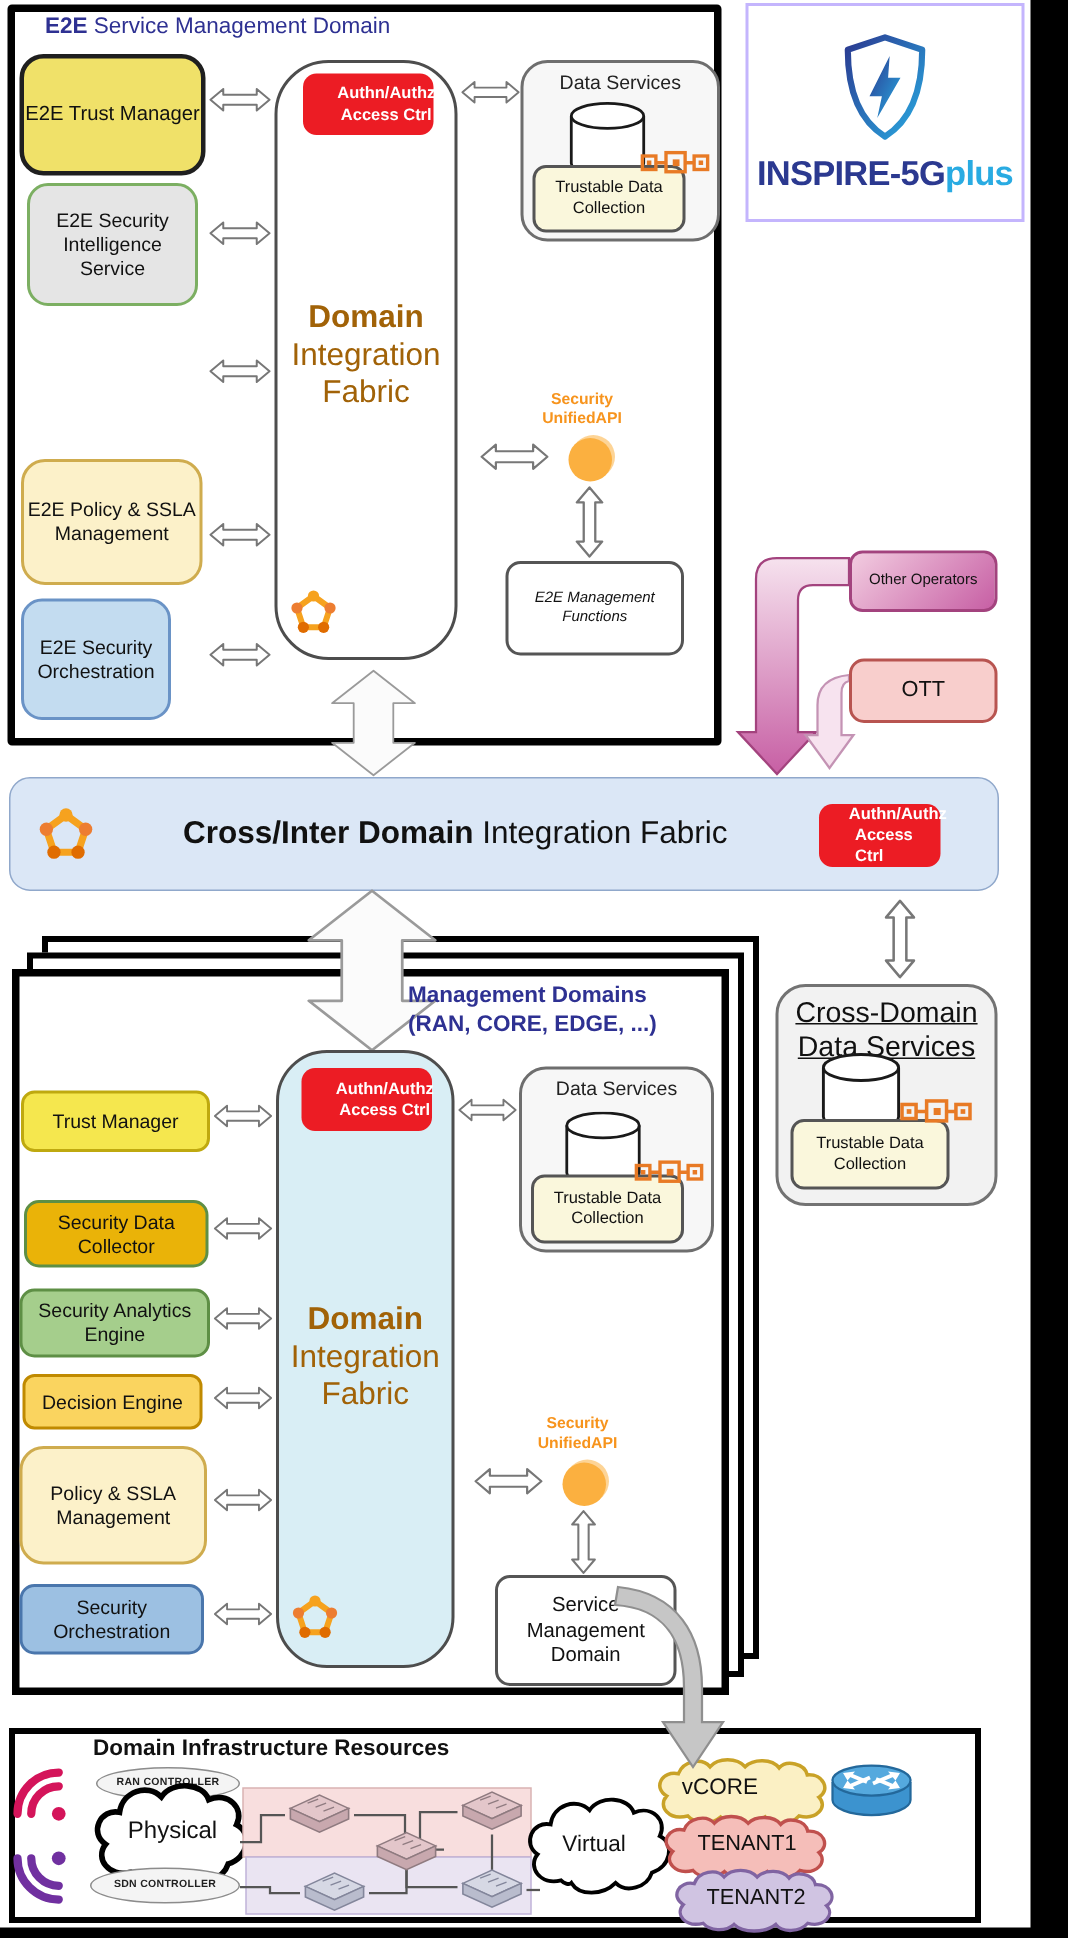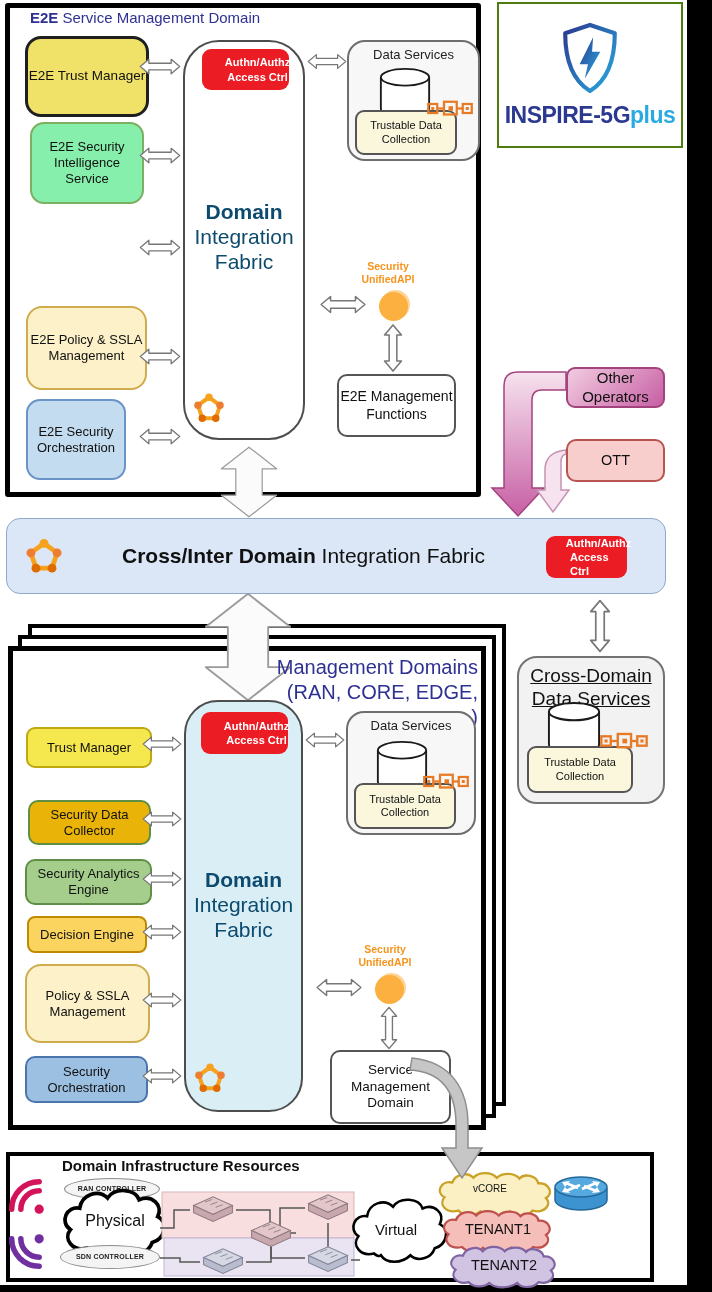--- a/index.html
+++ b/index.html
@@ -1,25 +1,25 @@
 <!DOCTYPE html>
 <html><head>
 <meta charset="utf-8">
 <style>
   html,body{margin:0;padding:0;background:#000;}
   #canvas{position:relative;width:712px;height:1292px;background:#000;overflow:hidden;
           font-family:"Liberation Sans",sans-serif;color:#111;}
   #page{position:absolute;left:0;top:0;width:687px;height:1285px;background:#fff;}
   .abs{position:absolute;box-sizing:border-box;}
   .flexc{display:flex;align-items:center;justify-content:center;text-align:center;line-height:1.22;}
-  .comp{border-style:solid;font-size:13px;margin-left:12px;}
+  .comp{border-style:solid;font-size:13px;}
   .badge{background:#EC1C24;color:#fff;font-weight:bold;font-size:11px;border-radius:9px;
          display:flex;flex-direction:column;align-items:center;justify-content:center;line-height:1.3;}
   .badge span{display:block;margin-left:24px;}
-  .fabtxt{width:100%;text-align:center;font-size:21px;line-height:1.18;color:#0c4a6e;}
+  .fabtxt{width:100%;text-align:center;font-size:21px;line-height:1.18;color:#a16207;}
   .fabtxt .b{font-weight:bold;}
   .navy{color:#2E3192;}
   .dstitle{width:100%;text-align:center;font-size:13px;color:#222;}
   .trust{background:#FAF7DC;border:2px solid #555;border-radius:9px;font-size:11px;}
   .apilbl{font-size:10.5px;font-weight:bold;color:#F7941D;text-align:center;line-height:1.25;}
   .apidot{width:29px;height:29px;border-radius:50%;background:#FBB040;box-shadow:2px -2px 0 0 rgba(251,176,64,.55);}
   .ellip{background:#F4F4F4;border:1.5px solid #8C8C8C;border-radius:50%;
          font-size:7px;font-weight:bold;letter-spacing:.2px;color:#222;}
   .cloudlbl{text-align:center;color:#111;}
 </style>
@@ -103,21 +103,21 @@
   </defs>
 </svg>
 
 <div class="abs" style="left:5px;top:3px;width:476px;height:494px;border:5px solid #000;border-radius:3px;background:#fff;"></div>
 
 <div class="abs" style="left:30px;top:9px;font-size:15px;">
   <span class="navy" style="font-weight:800;">E2E</span><span class="navy" style="font-weight:500;"> Service Management Domain</span>
 </div>
 
 <div class="abs flexc comp" style="left:13px;top:36px;width:124px;height:81px;background:#F0E169;border-width:3px;border-color:#1f1f1f;border-radius:16px;font-size:13.5px;">E2E Trust Manager</div>
-<div class="abs flexc comp" style="left:18px;top:122px;width:114px;height:82px;background:#86efac;border-width:2px;border-color:#7CAF62;border-radius:14px;">E2E Security Intelligence Service</div>
+<div class="abs flexc comp" style="left:18px;top:122px;width:114px;height:82px;background:#e5e5e5;border-width:2px;border-color:#7CAF62;border-radius:14px;">E2E Security Intelligence Service</div>
 <div class="abs flexc comp" style="left:14px;top:306px;width:121px;height:84px;background:#FCF1C9;border-width:2px;border-color:#CFAC4E;border-radius:16px;">E2E Policy &amp; SSLA Management</div>
 <div class="abs flexc comp" style="left:14px;top:399px;width:100px;height:81px;background:#C3DCF0;border-width:2px;border-color:#6A93C6;border-radius:14px;">E2E Security Orchestration</div>
 
 <svg class="abs" style="left:139px;top:57px;width:42px;height:19px;">
         <use href="#dah"></use>
       </svg>
 <svg class="abs" style="left:139px;top:146px;width:42px;height:19px;">
         <use href="#dah"></use>
       </svg>
 <svg class="abs" style="left:139px;top:238px;width:42px;height:19px;">
@@ -165,42 +165,42 @@
   <div>UnifiedAPI</div>
 </div>
 <svg class="abs" style="left:306px;top:295px;width:74px;height:19px;">
         <use href="#dah"></use>
       </svg>
 <div class="abs apidot" style="left:379px;top:292px;"></div>
 <svg class="abs" style="left:383px;top:323px;width:20px;height:50px;">
         <use href="#dav"></use>
       </svg>
 
-<div class="abs flexc" style="left:337px;top:374px;width:119px;height:63px;background:#fff;border:2px solid #555;border-radius:10px;font-size:14px;">E2E Management Functions</div>
-
-<div class="abs" style="left:497px;top:2px;width:186px;height:146px;background:#fff;border:2px solid #4d7c0f;text-decoration:underline;">
+<div class="abs flexc" style="left:337px;top:374px;width:119px;height:63px;background:#fff;border:2px solid #555;border-radius:10px;font-size:10px;font-style:italic;">E2E Management Functions</div>
+
+<div class="abs" style="left:497px;top:2px;width:186px;height:146px;background:#fff;border:2px solid #c4b5fd;text-decoration:underline;">
   <svg class="abs" style="left:60px;top:12px;width:62px;height:84px;" viewBox="0 0 60 72">
     <path d="M30,4 L54,12 C54,40 46,58 30,68 C14,58 6,40 6,12 Z" fill="none" stroke="url(#shieldgrad)" stroke-width="4" stroke-linejoin="round"></path>
     <polygon points="33,16 20,42 28,42 25,56 40,30 32,30" fill="url(#shieldgrad)"></polygon>
   </svg>
   <div class="abs" style="left:0;top:98px;width:100%;text-align:center;font-size:23px;font-weight:bold;letter-spacing:-0.5px;">
     <span style="color:#2B3990;">INSPIRE-5G</span><span style="color:#29ABE2;">plus</span>
   </div>
 </div>
 
 <svg class="abs" style="left:204px;top:446px;width:90px;height:72px;">
         <use href="#bigv"></use>
       </svg>
 
 <svg class="abs" style="left:480px;top:360px;width:200px;height:160px;" viewBox="0 0 200 160">
   <path d="M86,12 L38,12 Q24,12 24,26 L24,128 L12,128 L38,156 L64,128 L52,128 L52,40 Q52,30 62,30 L86,30 Z" fill="url(#pinkgrad)" stroke="#A3437E" stroke-width="1.5"></path>
   <path d="M86,90 Q65,92 65,110 L65,130 L57,130 L73,152 L89,130 L81,130 L81,102 Q81,95 86,94 Z" fill="#F7E3EF" stroke="#C493B4" stroke-width="1.5"></path>
 </svg>
 <div class="abs flexc" style="left:566px;top:367px;width:99px;height:41px;border:2px solid #A3437E;border-radius:9px;
-            background:linear-gradient(135deg,#F2CCE0,#C75FA4);font-size:15px;">Other Operators</div>
+            background:linear-gradient(135deg,#F2CCE0,#C75FA4);font-size:10px;">Other Operators</div>
 <div class="abs flexc" style="left:566px;top:439px;width:99px;height:43px;border:2.5px solid #B85450;border-radius:10px;background:#F8CECC;font-size:14.5px;">OTT</div>
 
 <div class="abs" style="left:6px;top:518px;width:660px;height:76px;background:#DBE7F6;border:1.5px solid #90A8CB;border-radius:14px;padding-left:41px;">
   <svg class="abs" style="left:18px;top:18px;width:38px;height:38px;">
           <use href="#pent"></use>
         </svg>
   <div class="abs flexc" style="left:60px;right:125px;top:0;height:100%;font-size:21px;">
     <span><span style="font-weight:bold;">Cross/Inter Domain</span><span> Integration Fabric</span></span>
   </div>
   <div class="abs badge" style="left:539px;top:17px;width:81px;height:42px;">
@@ -225,21 +225,21 @@
 </div>
 
 <div class="abs" style="left:28px;top:624px;width:478px;height:482px;border:4px solid #000;background:#fff;"></div>
 <div class="abs" style="left:18px;top:635px;width:478px;height:483px;border:4px solid #000;background:#fff;"></div>
 <div class="abs" style="left:8px;top:646px;width:478px;height:484px;border:5px solid #000;background:#fff;"></div>
 
 <svg class="abs" style="left:201px;top:592px;width:94px;height:110px;">
         <use href="#bigv"></use>
       </svg>
 
-<div class="abs navy" style="left:272px;top:655px;width:206px;text-align:right;font-weight:normal;font-size:20px;line-height:1.25;">
+<div class="abs navy" style="left:272px;top:655px;width:206px;text-align:left;font-weight:bold;font-size:15px;line-height:1.25;">
   <div>Management Domains</div>
   <div>(RAN, CORE, EDGE, ...)</div>
 </div>
 
 <div class="abs flexc comp" style="left:14px;top:727px;width:126px;height:41px;background:#F5E74E;border-width:2px;border-color:#BFA90F;border-radius:9px;">Trust Manager</div>
 <div class="abs flexc comp" style="left:16px;top:800px;width:123px;height:45px;background:#eab308;border-width:2px;border-color:#5E8F45;border-radius:10px;">Security Data Collector</div>
 <div class="abs flexc comp" style="left:13px;top:859px;width:127px;height:46px;background:#A5CE8C;border-width:2px;border-color:#5E8F45;border-radius:10px;">Security Analytics Engine</div>
 <div class="abs flexc comp" style="left:15px;top:916px;width:120px;height:37px;background:#FAD45F;border-width:2px;border-color:#C08A00;border-radius:8px;">Decision Engine</div>
 <div class="abs flexc comp" style="left:13px;top:964px;width:125px;height:79px;background:#FCF1C9;border-width:2px;border-color:#CFAC4E;border-radius:16px;">Policy &amp; SSLA Management</div>
 <div class="abs flexc comp" style="left:13px;top:1056px;width:123px;height:47px;background:#9CC0E2;border-width:2px;border-color:#4A76AC;border-radius:10px;">Security Orchestration</div>
@@ -365,21 +365,21 @@
           <path d="M16,9 L28,14"></path>
           <path d="M46,17 L34,12"></path>
   </g>
   <g fill="#fff">
     <polygon points="12,18 20,19 15,13"></polygon>
           <polygon points="50,8 42,7 47,13"></polygon>
     <polygon points="12,8 20,7 15,13"></polygon>
           <polygon points="50,18 42,19 47,13"></polygon>
   </g>
 </svg>
-<div class="abs flexc cloudlbl" style="left:420px;top:1183px;width:140px;font-size:10px;">vCORE</div>
+<div class="abs flexc cloudlbl" style="left:410px;top:1183px;width:140px;font-size:15px;">vCORE</div>
 <svg class="abs" style="left:428px;top:1208px;width:140px;height:48px;">
   <use href="#cloud" fill="#F5BEB9" stroke="#C0504D" stroke-width="3"></use>
 </svg>
 <div class="abs flexc cloudlbl" style="left:428px;top:1221px;width:140px;font-size:14.5px;">TENANT1</div>
 <svg class="abs" style="left:433px;top:1244px;width:142px;height:47px;">
   <use href="#cloud" fill="#D0C4E2" stroke="#8064A2" stroke-width="3"></use>
 </svg>
 <div class="abs flexc cloudlbl" style="left:433px;top:1257px;width:142px;font-size:14.5px;">TENANT2</div>
 
 <svg class="abs" style="left:395px;top:1045px;width:100px;height:140px;" viewBox="0 0 100 140">

